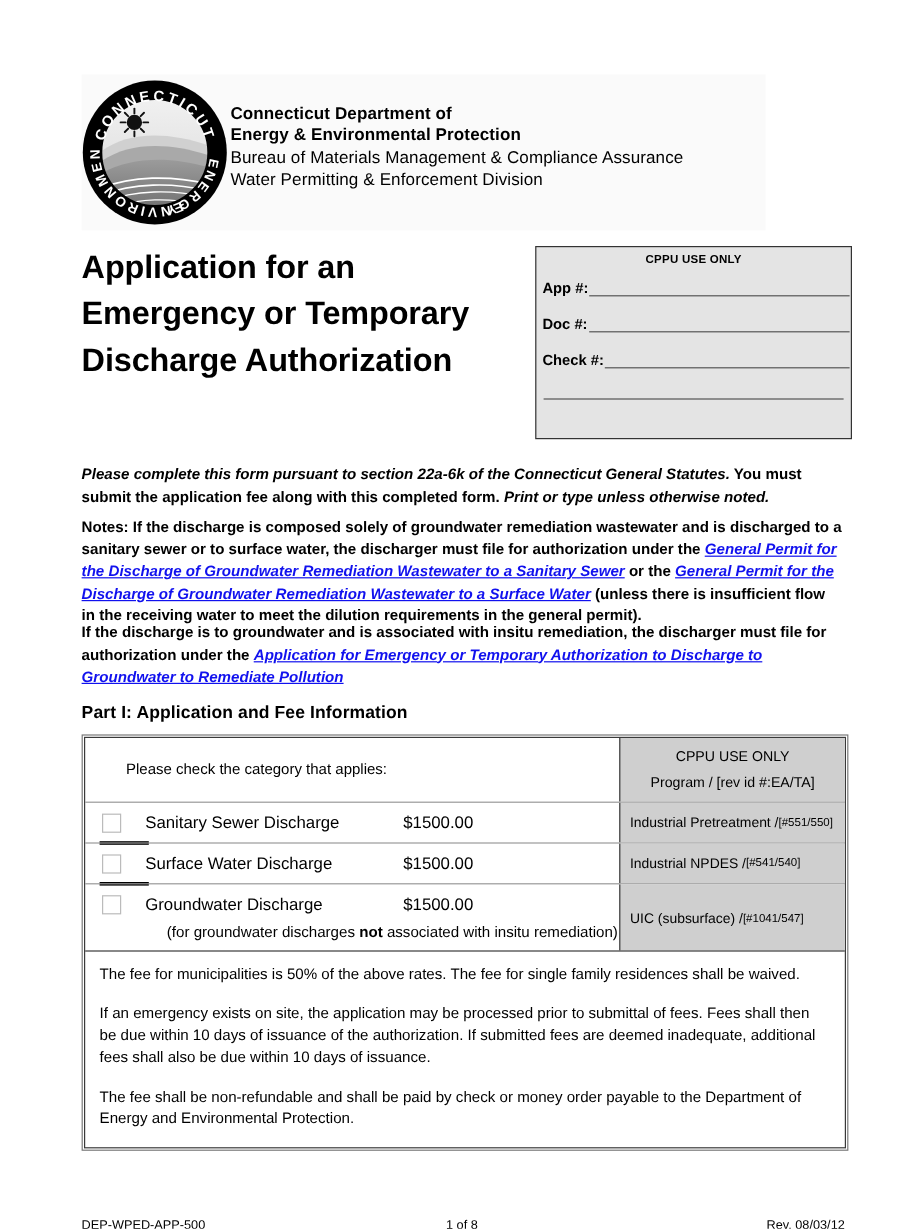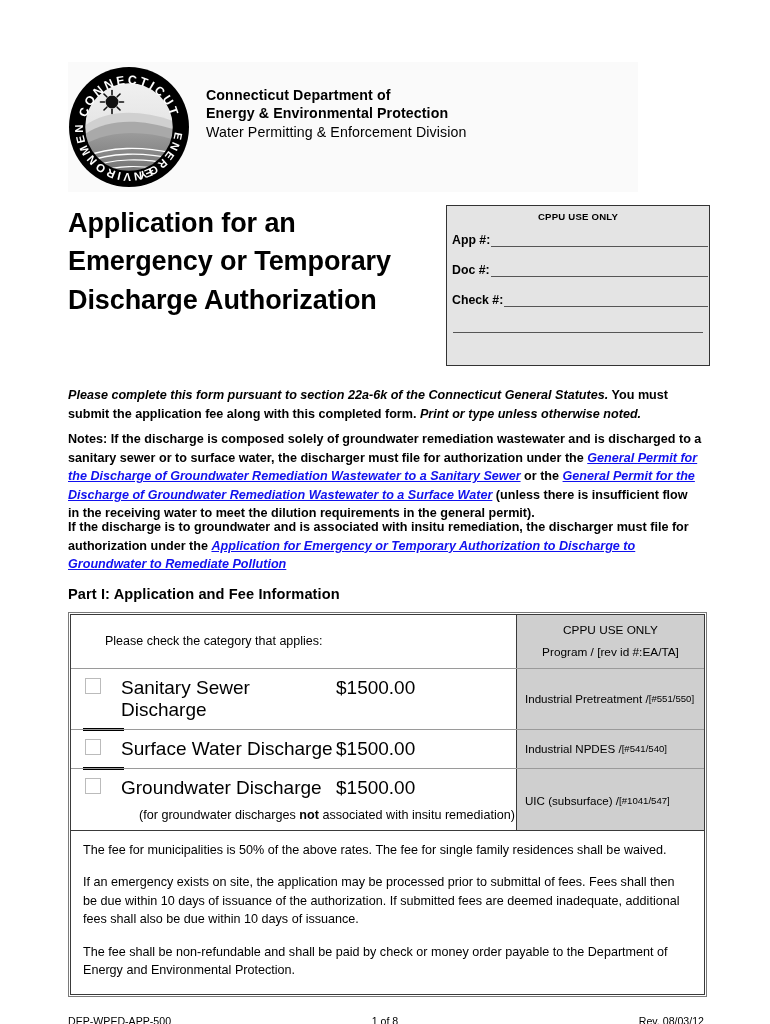--- a/index.html
+++ b/index.html
@@ -41,21 +41,21 @@
     position: relative;
     margin-top: 4px;
   }
   .seal {
     position: absolute;
     left: 0; top: 0;
     width: 122px;
     height: 122px;
   }
   .header-text {
-    margin-left: 14px;
+    margin-left: 0;
     padding-top: 24px;
     line-height: 1.30;
   }
   .hdr-l1, .hdr-l2 {
     font-size: 14.2px;
     font-weight: bold;
     letter-spacing: .1px;
   }
   .hdr-l3, .hdr-l4 {
     font-size: 14.2px;
@@ -227,21 +227,21 @@
     margin-top: 1px;
   }
   .cat-body {
     margin-left: 20px;
     flex: 1 1 auto;
     position: relative;
   }
   .cat-line {
     display: flex;
     align-items: flex-start;
-    font-size: 19px;
+    font-size: 14px;
   }
   .cat-name { flex: 0 0 215px; }
   .cat-fee  { flex: 0 0 auto; }
   .cat-sub {
     font-size: 12.6px;
     margin-top: 9px;
     margin-left: 18px;
   }
   .tick {
     position: absolute;
@@ -333,20 +333,21 @@
           <textPath href="#arcBot" startOffset="24%" text-anchor="middle">ENERGY</textPath>
         </text>
         <text fill="#ffffff" font-family="'Liberation Sans', sans-serif" font-size="11.4" font-weight="bold" letter-spacing="2.2">
           <textPath href="#arcBot" startOffset="72%" text-anchor="middle">ENVIRONMENT</textPath>
         </text>
       </svg>
     </div>
     <div class="header-text">
       <div class="hdr-l1">Connecticut Department of</div>
       <div class="hdr-l2">Energy &amp; Environmental Protection</div>
+      <div class="hdr-l3">Bureau of Materials Management &amp; Compliance Assurance</div>
       <div class="hdr-l4">Water Permitting &amp; Enforcement Division</div>
     </div>
   </div>
 
   <div class="doc-title">Application for an Emergency or Temporary Discharge Authorization</div>
 
   <div class="cppu-box">
     <div class="cppu-title">CPPU USE ONLY</div>
 
     <div class="cppu-row cppu-r1">

